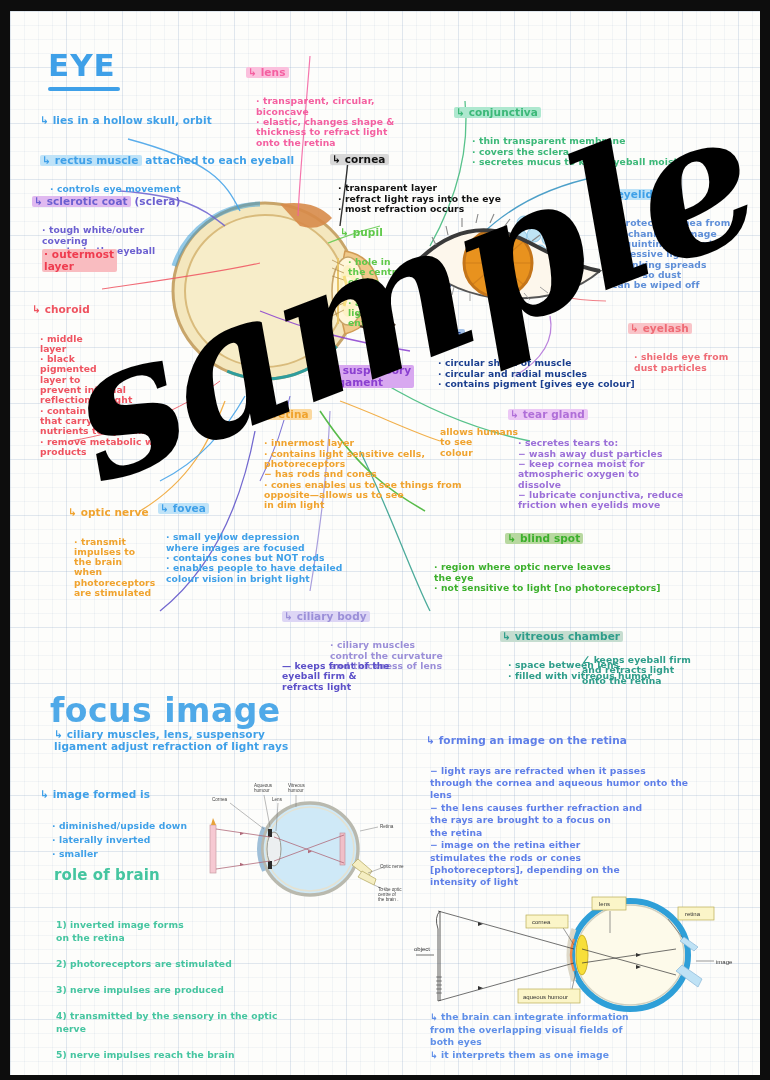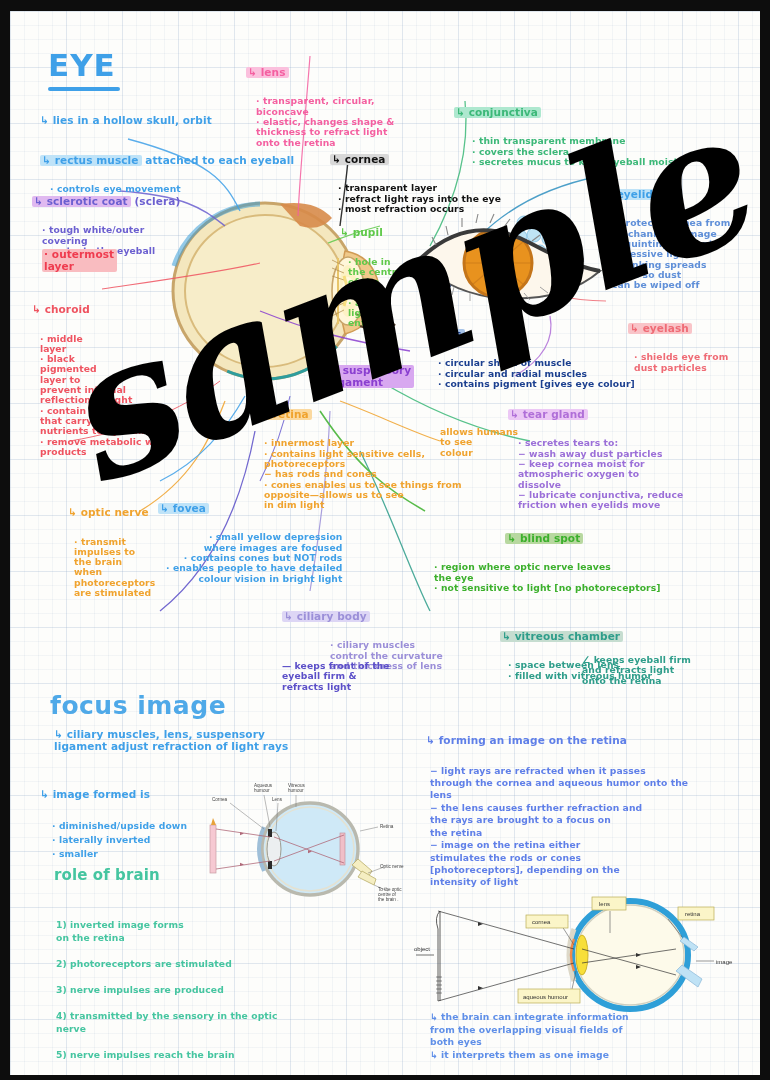--- a/index.html
+++ b/index.html
@@ -51,21 +51,21 @@
     font-size: 31px;
     letter-spacing: 1px;
   }
   .title-underline {
     position: absolute;
     height: 4px; border-radius: 2px;
     background: #3fa0e8;
   }
   .title2 {
     position: absolute;
-    font-weight: bold; font-size: 25px;
+    font-weight: bold; font-size: 33px;
     color: #4fa9e8; letter-spacing: .5px;
   }
   
   .diagram { position: absolute; }
   .dlabel {
     position: absolute;
     font-size: 4.6px;
     color: #444;
     font-family: "Liberation Sans", sans-serif;
     white-space: pre-line;
@@ -304,21 +304,21 @@
    in dim light</div>
   </div>
   <div class="note bod" style="left:430px; top:416px; color:#f0a32e;">allows humans
         to see
     colour</div>
 
   <div class="note" style="left:148px; top:462px;">
     <div class="hdr" style="color:#3fa0e8;">
       <span class="hl" style="background:#bfe3f8;">↳ fovea</span>
     </div>
-    <div class="bod" style="color:#3fa0e8; margin-left:8px;text-align:right;">· small yellow depression
+    <div class="bod" style="color:#3fa0e8; margin-left:8px;">· small yellow depression
    where images are focused
 · contains cones but NOT rods
 · enables people to have detailed
    colour vision in bright light</div>
   </div>
 
   <div class="note" style="left:418px; top:492px;">
     <div class="hdr" style="color:#3cb02c;text-align:center;">
       <span class="hl" style="background:#b8d8a0;">↳ blind spot</span>
     </div>

